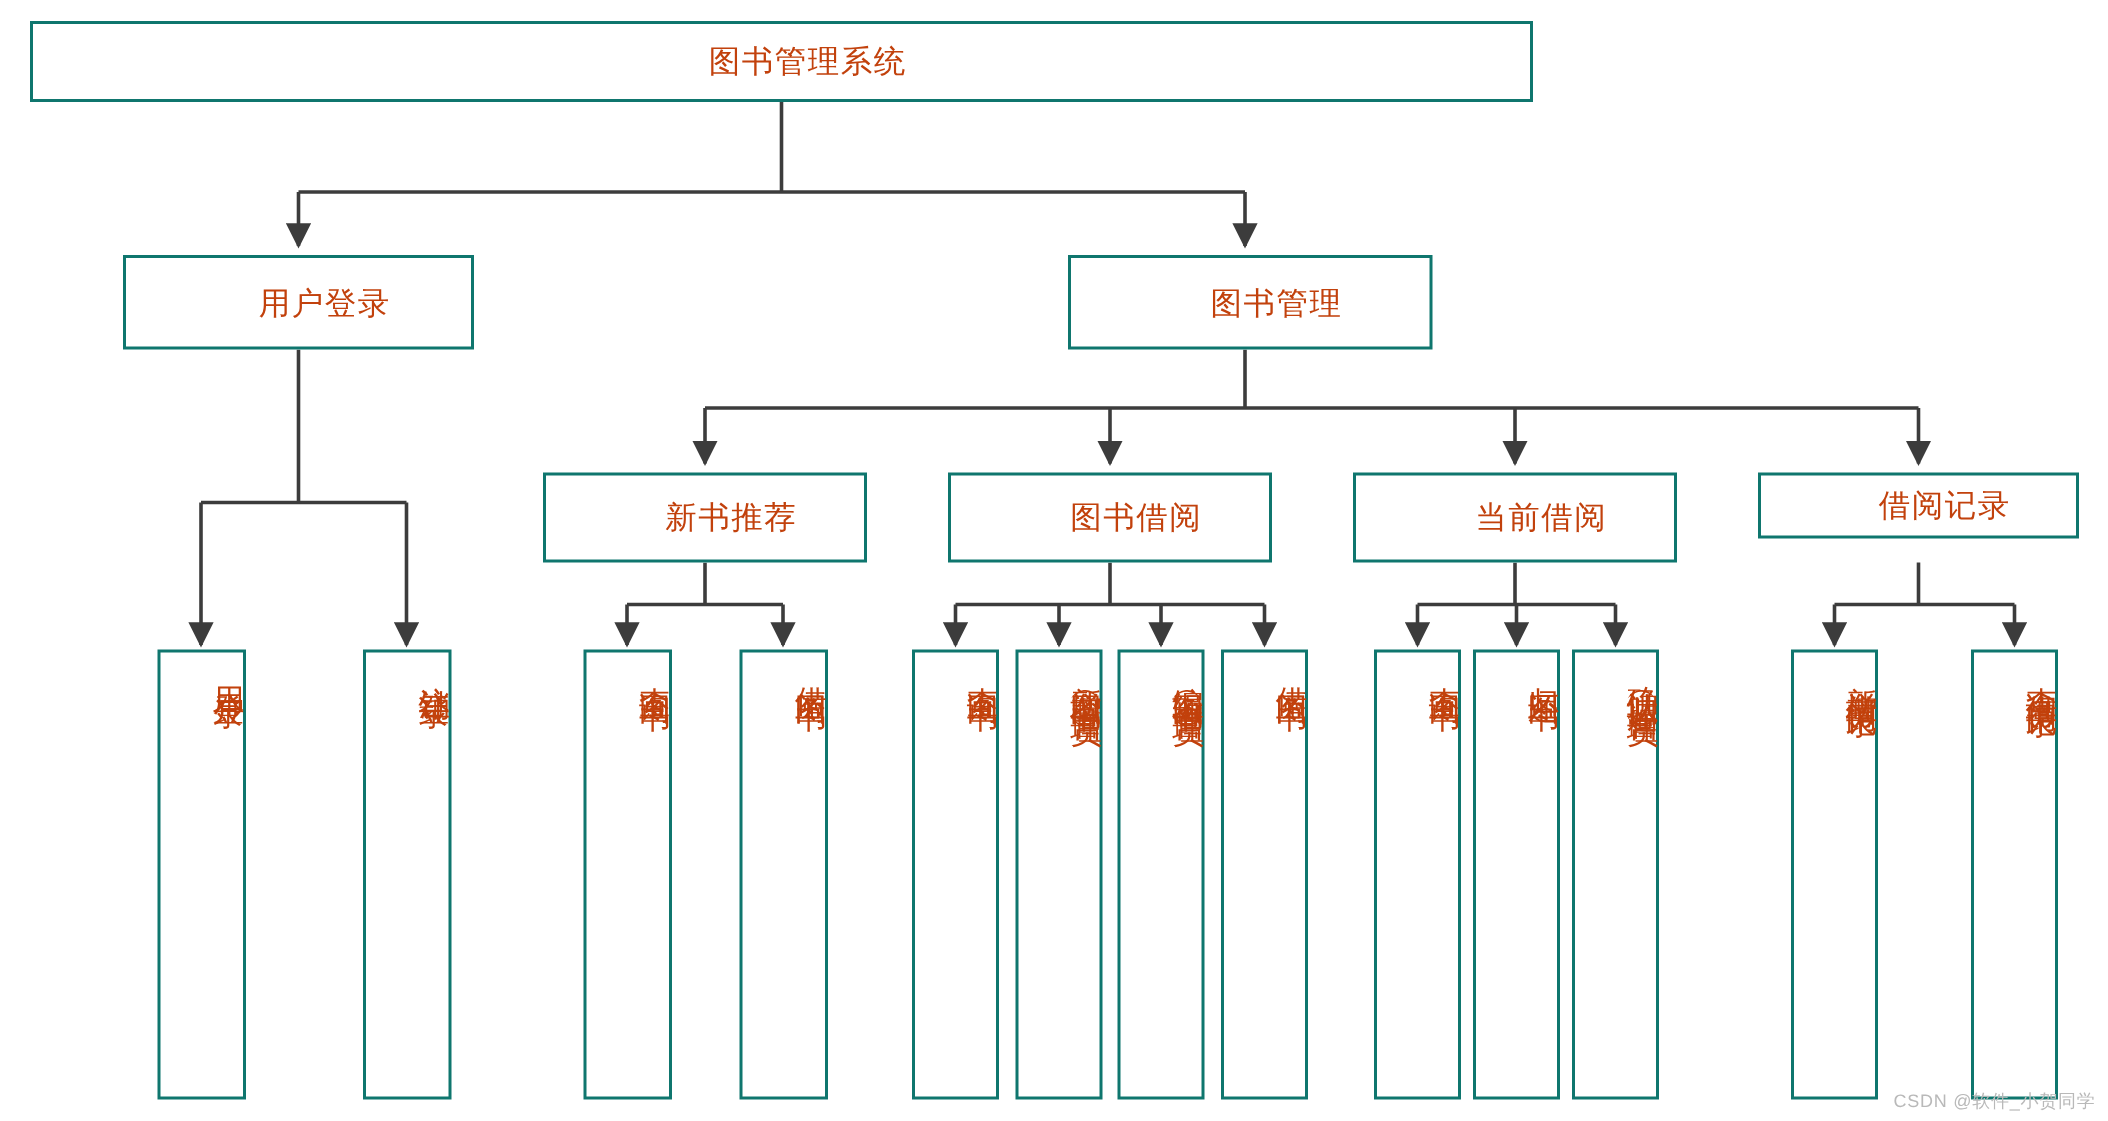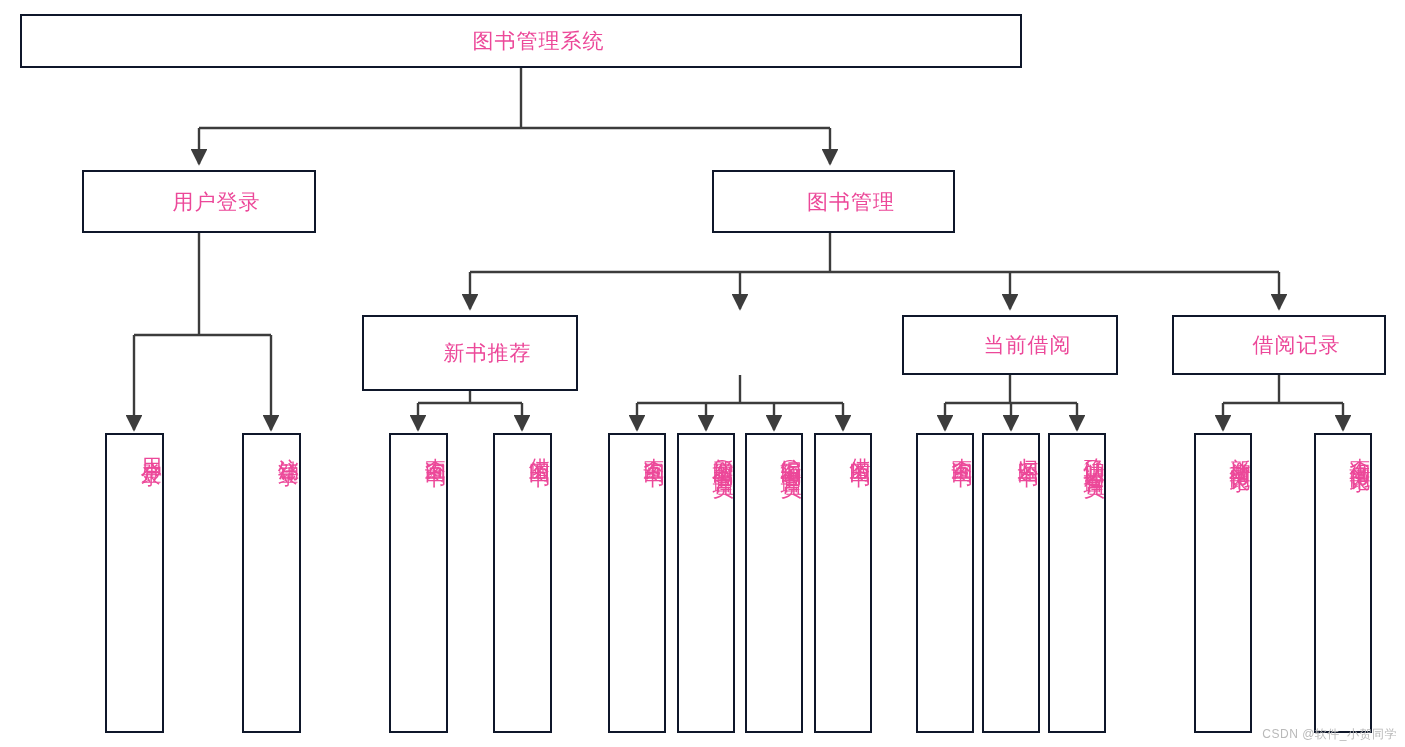--- a/index.html
+++ b/index.html
@@ -16,25 +16,25 @@
   }
   #diagram-root {
     position: relative;
     width: 1405px;
     height: 747px;
   }
   .node {
     position: absolute;
     box-sizing: border-box;
     background: #ffffff;
-    border: 2px solid #0f172a;
+    border: 2px solid #0f766e;
     display: flex;
     align-items: center;
     justify-content: center;
-    color: #ec4899;
+    color: #c2410c;
     padding-left: 35px;
   }
   .node.horiz {
     font-size: 21px;
     letter-spacing: 1px;
   }
   .node.vert {
     align-items: flex-start;
     justify-content: center;
     padding-top: 6px;
@@ -124,27 +124,30 @@
     <span>图书管理系统</span>
   </div>
 
   <div class="node horiz" style="left:82px; top:170px; width:234px; height:63px;">
     <span>用户登录</span>
   </div>
   <div class="node horiz" style="left:712px; top:170px; width:243px; height:63px;">
     <span>图书管理</span>
   </div>
 
-  <div class="node horiz" style="left:362px; top:315px; width:216px; height:76px;">
+  <div class="node horiz" style="left:362px; top:315px; width:216px; height:60px;">
     <span>新书推荐</span>
+  </div>
+  <div class="node horiz" style="left:632px; top:315px; width:216px; height:60px;">
+    <span>图书借阅</span>
   </div>
   <div class="node horiz" style="left:902px; top:315px; width:216px; height:60px;">
     <span>当前借阅</span>
   </div>
-  <div class="node horiz" style="left:1172px; top:315px; width:214px; height:60px;">
+  <div class="node horiz" style="left:1172px; top:315px; width:214px; height:44px;">
     <span>借阅记录</span>
   </div>
 
   <div class="node vert" style="left:105px; top:433px; width:59px; height:300px;">
     <span class="vlabel">用户登录</span>
   </div>
   <div class="node vert" style="left:242px; top:433px; width:59px; height:300px;">
     <span class="vlabel">注销登录</span>
   </div>
 

